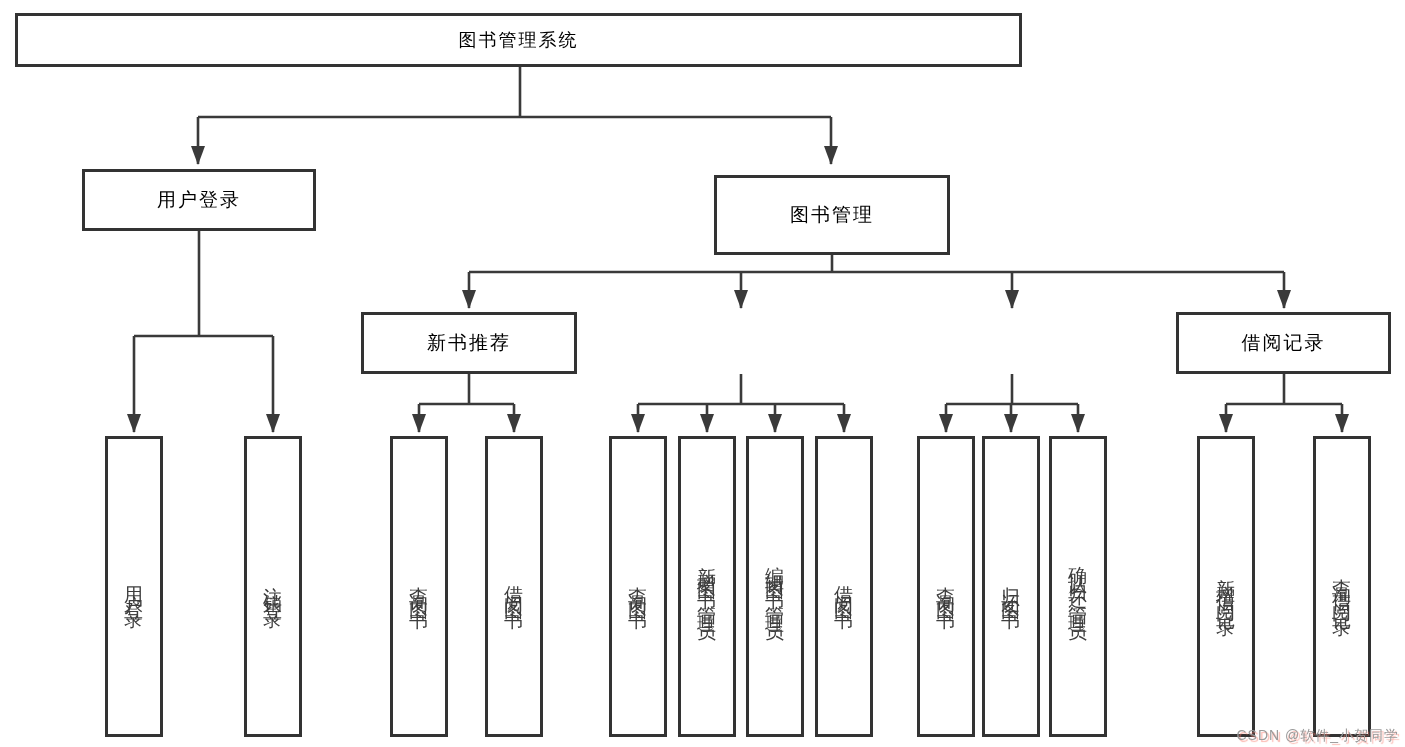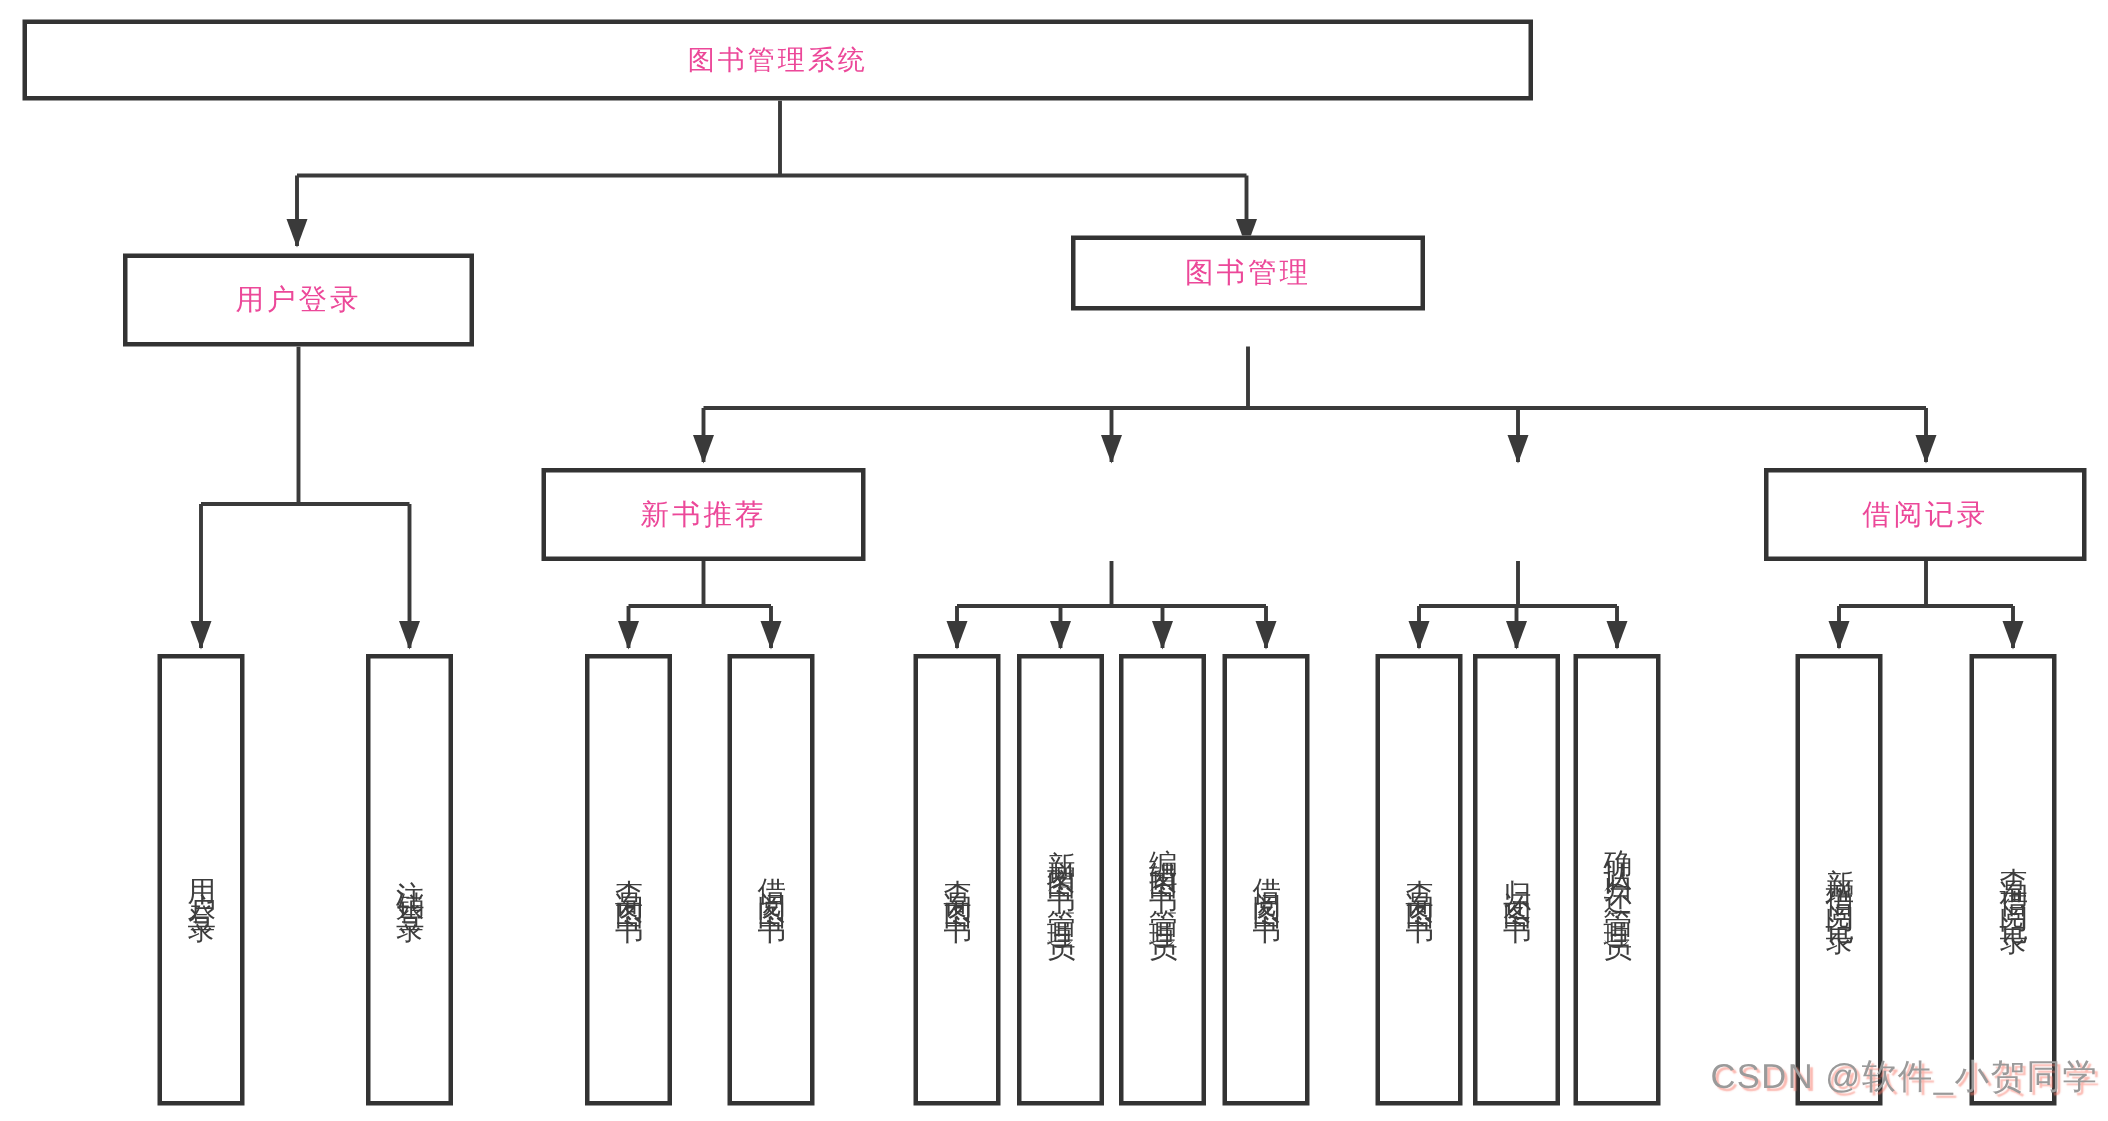--- a/index.html
+++ b/index.html
@@ -15,21 +15,21 @@
     position: absolute;
     left: 0; top: 0;
     width: 1405px; height: 747px;
     z-index: 0;
   }
   .node {
     position: absolute;
     box-sizing: border-box;
     background: #ffffff;
     border: 3px solid #333333;
-    color: #ec4899;
+    color: #000000;
     display: flex;
     align-items: center;
     justify-content: center;
     z-index: 1;
     font-size: 19px;
     letter-spacing: 2px;
     white-space: nowrap;
   }
   .node.root { font-size: 18px; }
   .leaf {
@@ -50,23 +50,23 @@
   .leaf span {
     writing-mode: vertical-lr;
     text-orientation: mixed;
     letter-spacing: 8px;
     line-height: 1;
     white-space: nowrap;
   }
   .watermark {
     position: absolute;
     right: 6px;
-    bottom: 14px;
+    bottom: 2px;
     z-index: 3;
-    font-size: 23px;
+    font-size: 14px;
     color: #9a9a9a;
     letter-spacing: 1px;
     text-shadow: 2px 2px 1px rgba(247, 124, 110, 0.55);
     white-space: nowrap;
   }
 </style>
 </head>
 <body>
 
 <div class="canvas">
@@ -117,21 +117,21 @@
       <path d="M1284,374 V404"></path>
       <path d="M1226,404 H1342"></path>
       <path d="M1226,404 V432" marker-end="url(#arrow)"></path>
       <path d="M1342,404 V432" marker-end="url(#arrow)"></path>
     </g>
   </svg>
 
   <div class="node root" style="left:15px; top:13px; width:1007px; height:54px;">图书管理系统</div>
 
   <div class="node" style="left:82px; top:169px; width:234px; height:62px;">用户登录</div>
-  <div class="node" style="left:714px; top:157px; width:236px; height:50px;">图书管理</div>
+  <div class="node" style="left:714px; top:175px; width:236px; height:80px;">图书管理</div>
 
   <div class="node" style="left:361px; top:312px; width:216px; height:62px;">新书推荐</div>
   <div class="node" style="left:1176px; top:312px; width:215px; height:62px;">借阅记录</div>
 
   <div class="leaf" style="left:105px;">
     <span>用户登录</span>
   </div>
   <div class="leaf" style="left:244px;">
     <span>注销登录</span>
   </div>

